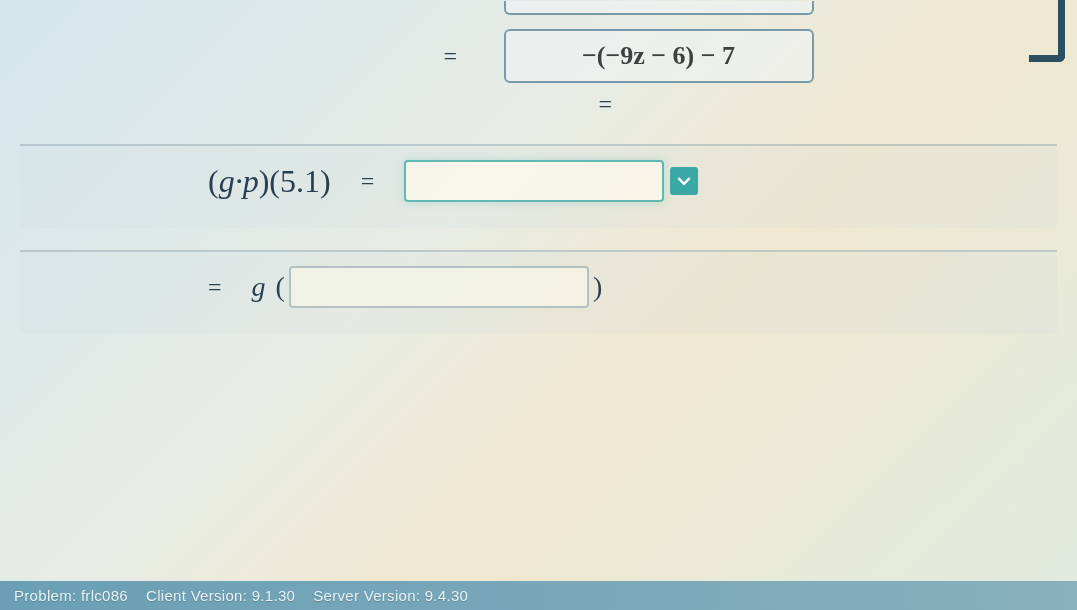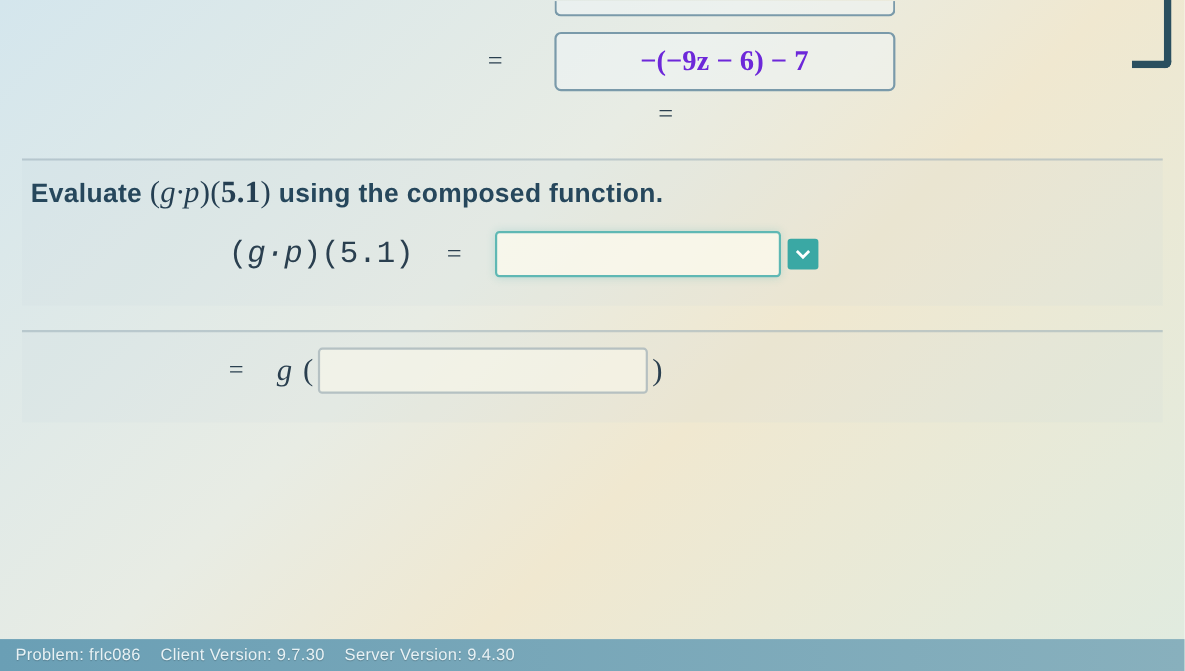--- a/index.html
+++ b/index.html
@@ -37,21 +37,21 @@
     }
     .answer-box {
       border: 2px solid #7a9aaa;
       border-radius: 6px;
       background: rgba(240, 245, 248, 0.5);
       min-width: 310px;
       padding: 10px 18px;
       text-align: center;
       font-size: 26px;
       font-weight: bold;
-      color: #6d28d9;
+      color: #404040;
       font-family: Georgia, serif;
     }
     .answer-box.partial-top {
       border-top: none;
       border-radius: 0 0 6px 6px;
       padding-top: 2px;
       font-size: 22px;
     }
     .section {
       margin-top: 22px;
@@ -82,23 +82,23 @@
       font-weight: bold;
     }
     .work-row {
       display: flex;
       align-items: center;
       padding-left: 180px;
       font-size: 28px;
       color: #2a3f4f;
     }
     .lhs {
-      font-family: Liberation Mono, monospace;
+      font-family: Liberation Serif, serif;
       font-style: italic;
-      font-size: 28px;
+      font-size: 32px;
       margin-right: 30px;
     }
     .lhs .paren { font-style: normal; }
     .lhs .num { font-style: normal; font-weight: normal; }
     .work-equals {
       font-size: 24px;
       margin-right: 30px;
     }
     .rhs-g {
       font-family: Georgia, serif;
@@ -194,25 +194,20 @@
     <div class="eq-row">
       <span class="equals">=</span>
       <div class="answer-box">−(−9z − 6) − 7</div>
     </div>
     <div class="eq-row">
       <span class="equals">=</span>
     </div>
   </div>
 
   <div class="section">
-    <div class="prompt">
-      <span>Evaluate </span>
-      <span class="math"><span class="paren">(</span>g·p<span class="paren">)(</span><span class="num">5.1</span><span class="paren">)</span></span>
-      <span> using the composed function.</span>
-    </div>
     <div class="work-row">
       <span class="lhs"><span class="paren">(</span>g·p<span class="paren">)(</span><span class="num">5.1</span><span class="paren">)</span></span>
       <span class="work-equals">=</span>
       <span class="dd-wrap">
         <input class="input-box wide-with-dd" type="text" value="" style="">
         <span class="dd-chev">
           <svg viewBox="0 0 10 10">
               <path d="M1 3 L5 7 L9 3" fill="none" stroke="#fff" stroke-width="1.8"></path>
             </svg>
         </span>
@@ -227,15 +222,15 @@
       <span class="rhs-paren">(</span>
       <input class="input-box plain" type="text" value="" style="">
       <span class="rhs-paren">)</span>
     </div>
   </div>
 
 </div>
 
 <div class="footer">
   <span>Problem: frlc086</span>
-  <span>Client Version: 9.7.30</span>
+  <span>Client Version: 9.1.30</span>
   <span>Server Version: 9.4.30</span>
 </div>
 
 </body></html>

